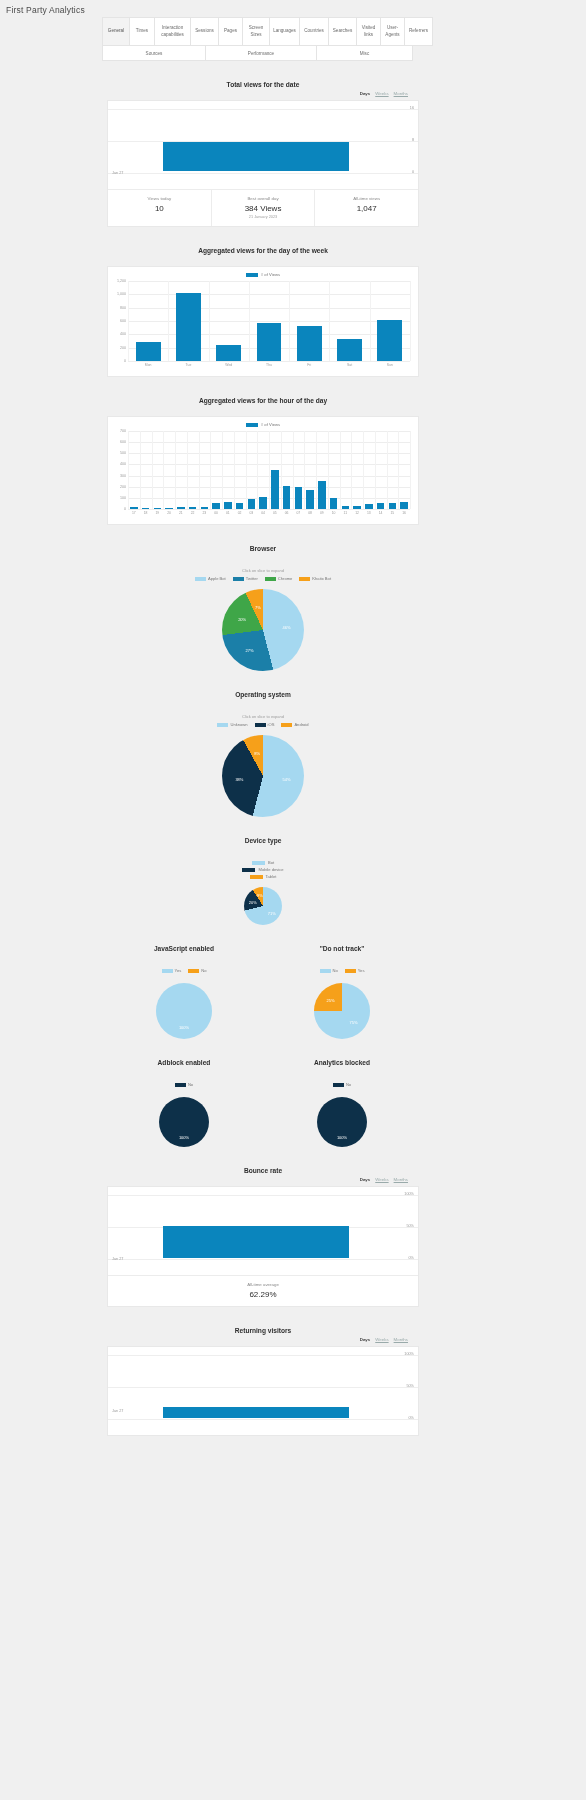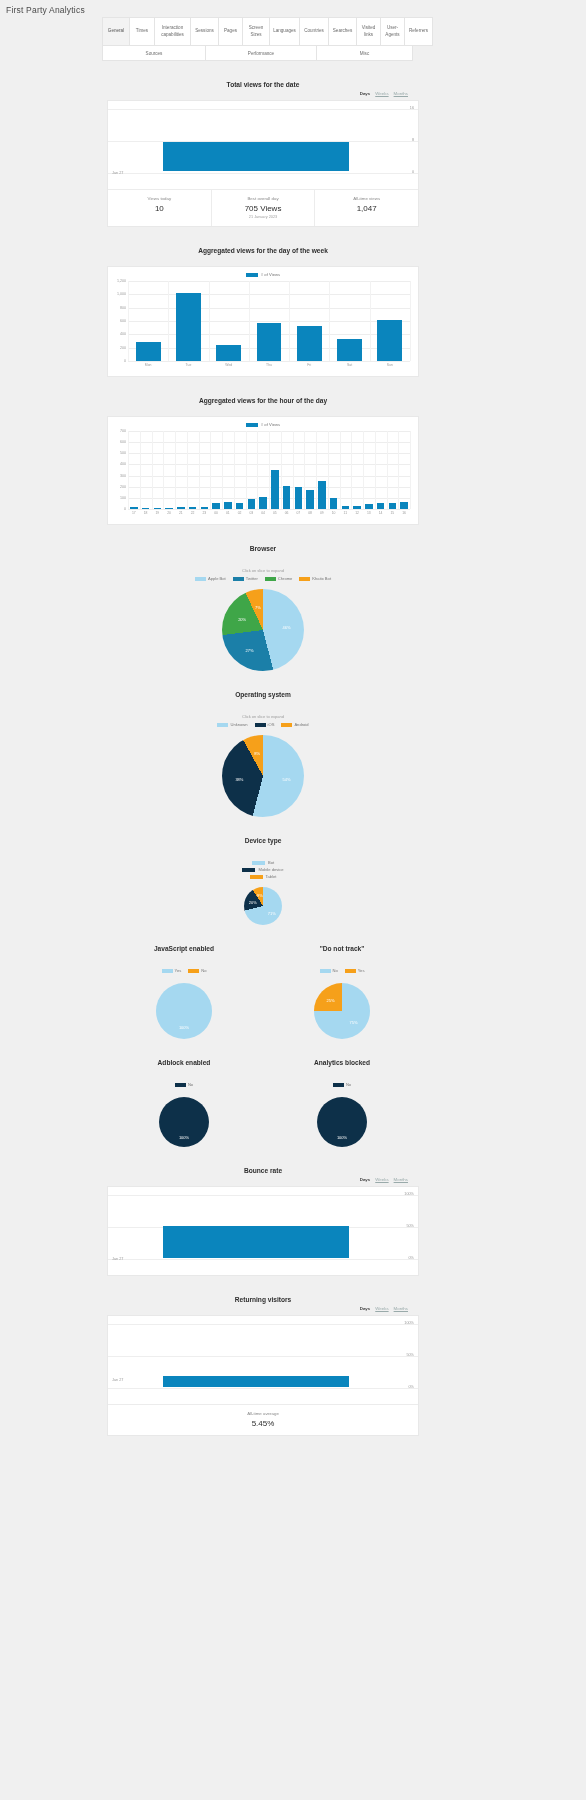--- a/index.html
+++ b/index.html
@@ -205,21 +205,21 @@
       <div class="hbar-xlab" style="top:37px;">8</div>
       <div class="hbar-xlab" style="top:69px;">0</div>
     </div>
     <div class="statsrow">
       <div class="statcell">
         <div class="stat-label">Views today</div>
         <div class="stat-value">10</div>
       </div>
       <div class="statcell">
         <div class="stat-label">Best overall day</div>
-        <div class="stat-value">705 Views</div>
+        <div class="stat-value">384 Views</div>
         <div class="stat-sub">21 January 2023</div>
       </div>
       <div class="statcell">
         <div class="stat-label">All-time views</div>
         <div class="stat-value">1,047</div>
       </div>
     </div>
   </div>
 
   <div class="spacer-20"></div>
@@ -566,20 +566,26 @@
         <div class="gl" style="top:8px;"></div>
         <div class="gl" style="top:40px;"></div>
         <div class="gl" style="top:72px;"></div>
       </div>
       <div class="hbar-bar" style="left:55px; top:39px; width:186px; height:32px;"></div>
       <div class="hbar-ylab" style="top:70px;">Jan 27</div>
       <div class="hbar-xlab" style="top:5px;">100%</div>
       <div class="hbar-xlab" style="top:37px;">50%</div>
       <div class="hbar-xlab" style="top:69px;">0%</div>
     </div>
+    <div class="statsrow">
+      <div class="statcell">
+        <div class="stat-label">All-time average</div>
+        <div class="stat-value">62.29%</div>
+      </div>
+    </div>
   </div>
 
   <div class="spacer-20"></div>
 
   <div class="sect-title">Returning visitors</div>
   <div class="spacer-12"></div>
   <div class="panel">
     <div class="range-toggle">
       <span class="sel">Days</span>
       <span class="lnk">Weeks</span>
@@ -590,21 +596,15 @@
         <div class="gl" style="top:8px;"></div>
         <div class="gl" style="top:40px;"></div>
         <div class="gl" style="top:72px;"></div>
       </div>
       <div class="hbar-bar" style="left:55px; top:60px; width:186px; height:11px;"></div>
       <div class="hbar-ylab" style="top:62px;">Jan 27</div>
       <div class="hbar-xlab" style="top:5px;">100%</div>
       <div class="hbar-xlab" style="top:37px;">50%</div>
       <div class="hbar-xlab" style="top:69px;">0%</div>
     </div>
-    <div class="statsrow">
-      <div class="statcell">
-        <div class="stat-label">All-time average</div>
-        <div class="stat-value">5.45%</div>
-      </div>
-    </div>
   </div>
 
 </div>
 
 </body></html>

